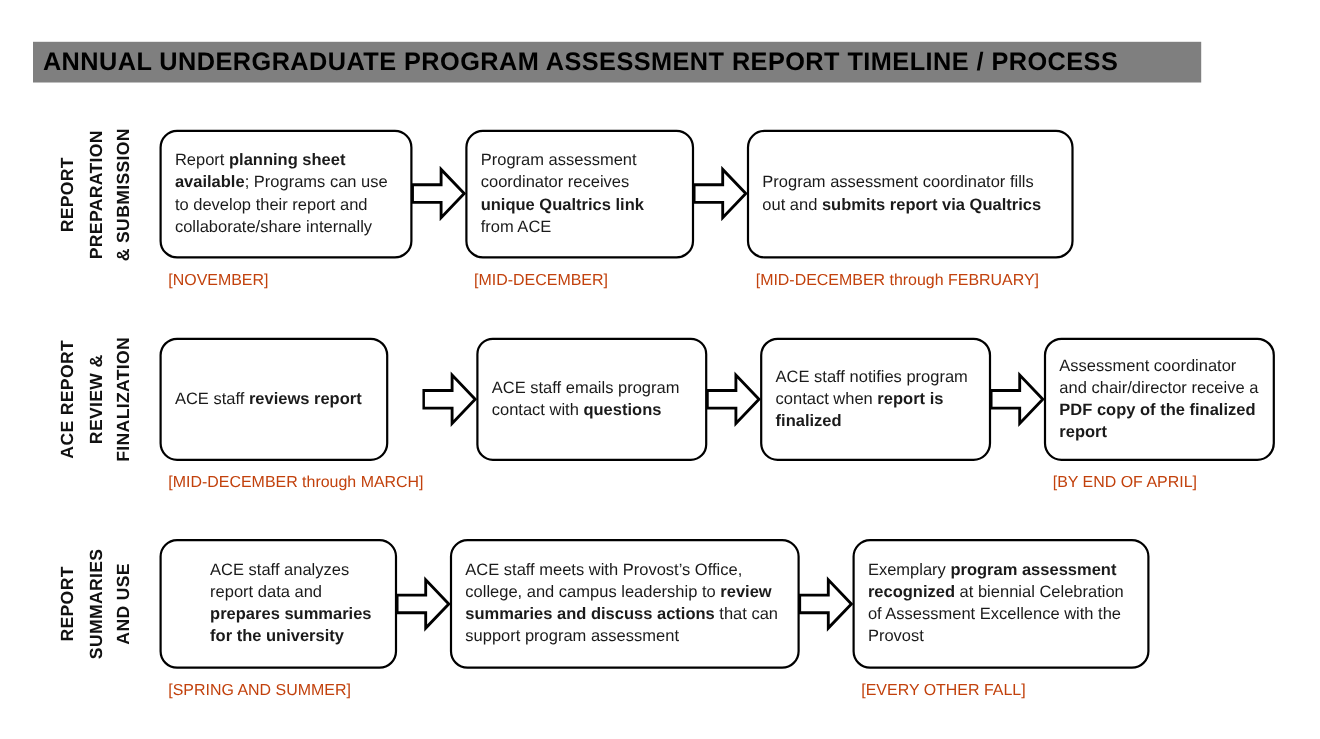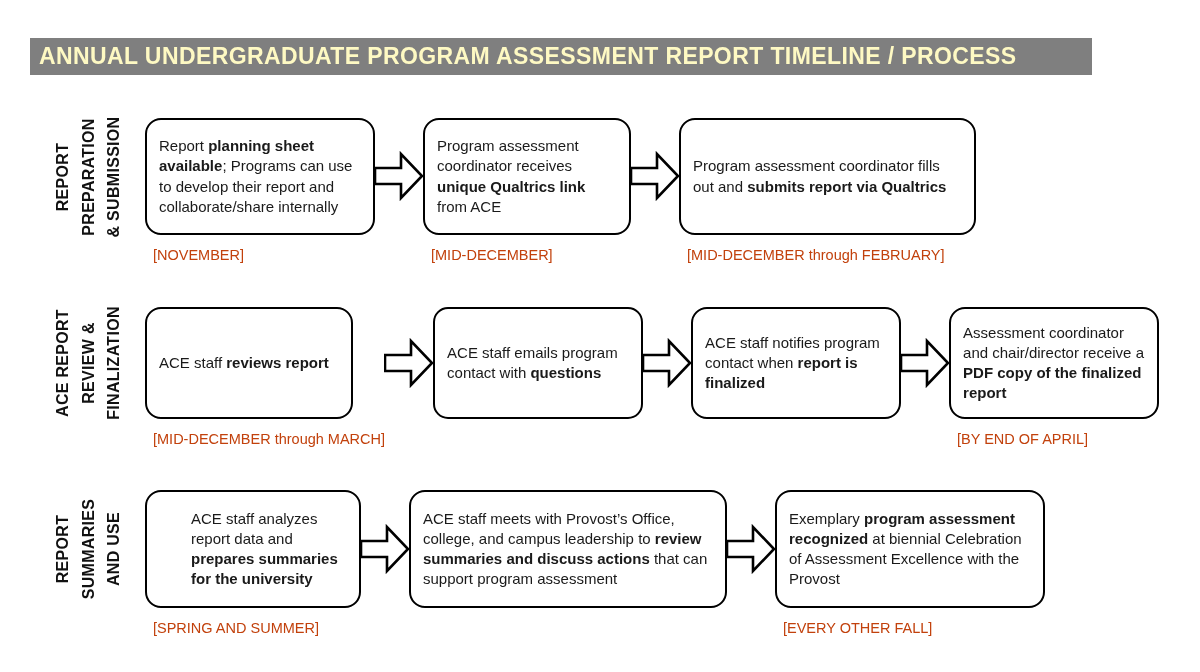--- a/index.html
+++ b/index.html
@@ -10,21 +10,21 @@
     color: #1a1a1a;
     overflow: hidden;
     position: relative;
   }
   .page { width: 1200px; height: 672px; padding: 38px 0 0 30px; }
 
   
   .header-bar {
     width: 1062px; height: 37px;
     background: #7f7f7f;
-    color: #fef9c3;
+    color: #000000;
     font-weight: bold;
     font-size: 23px;
     letter-spacing: 0.4px;
     display: flex; align-items: center;
     padding-left: 9px;
     white-space: nowrap;
   }
 
   
   .row { display: flex; align-items: flex-start; }

